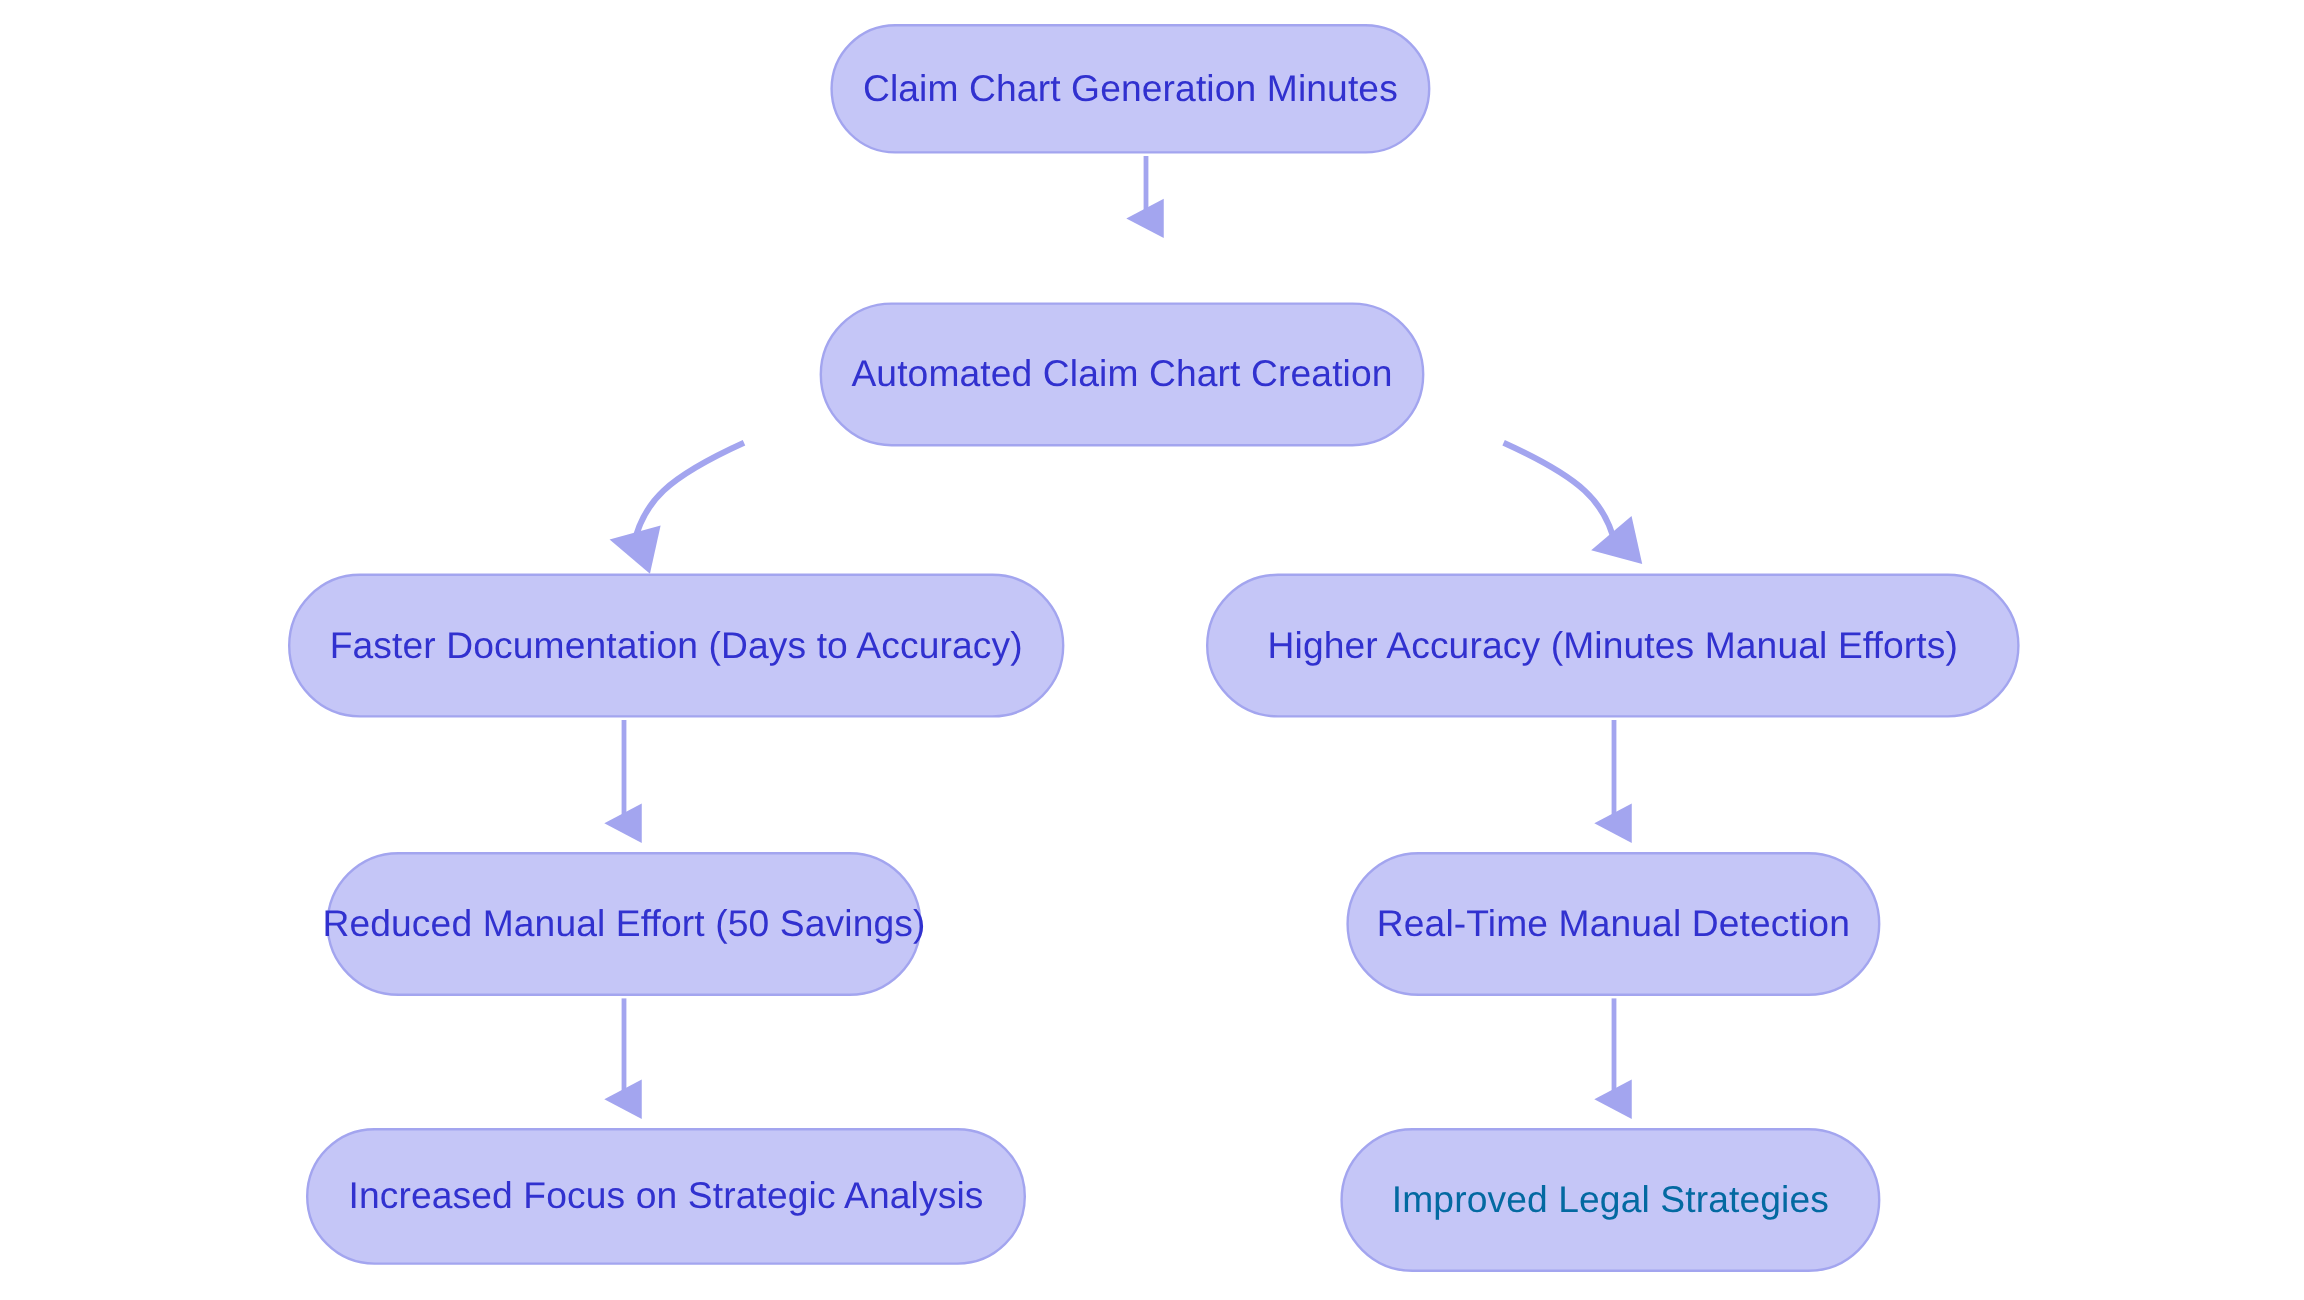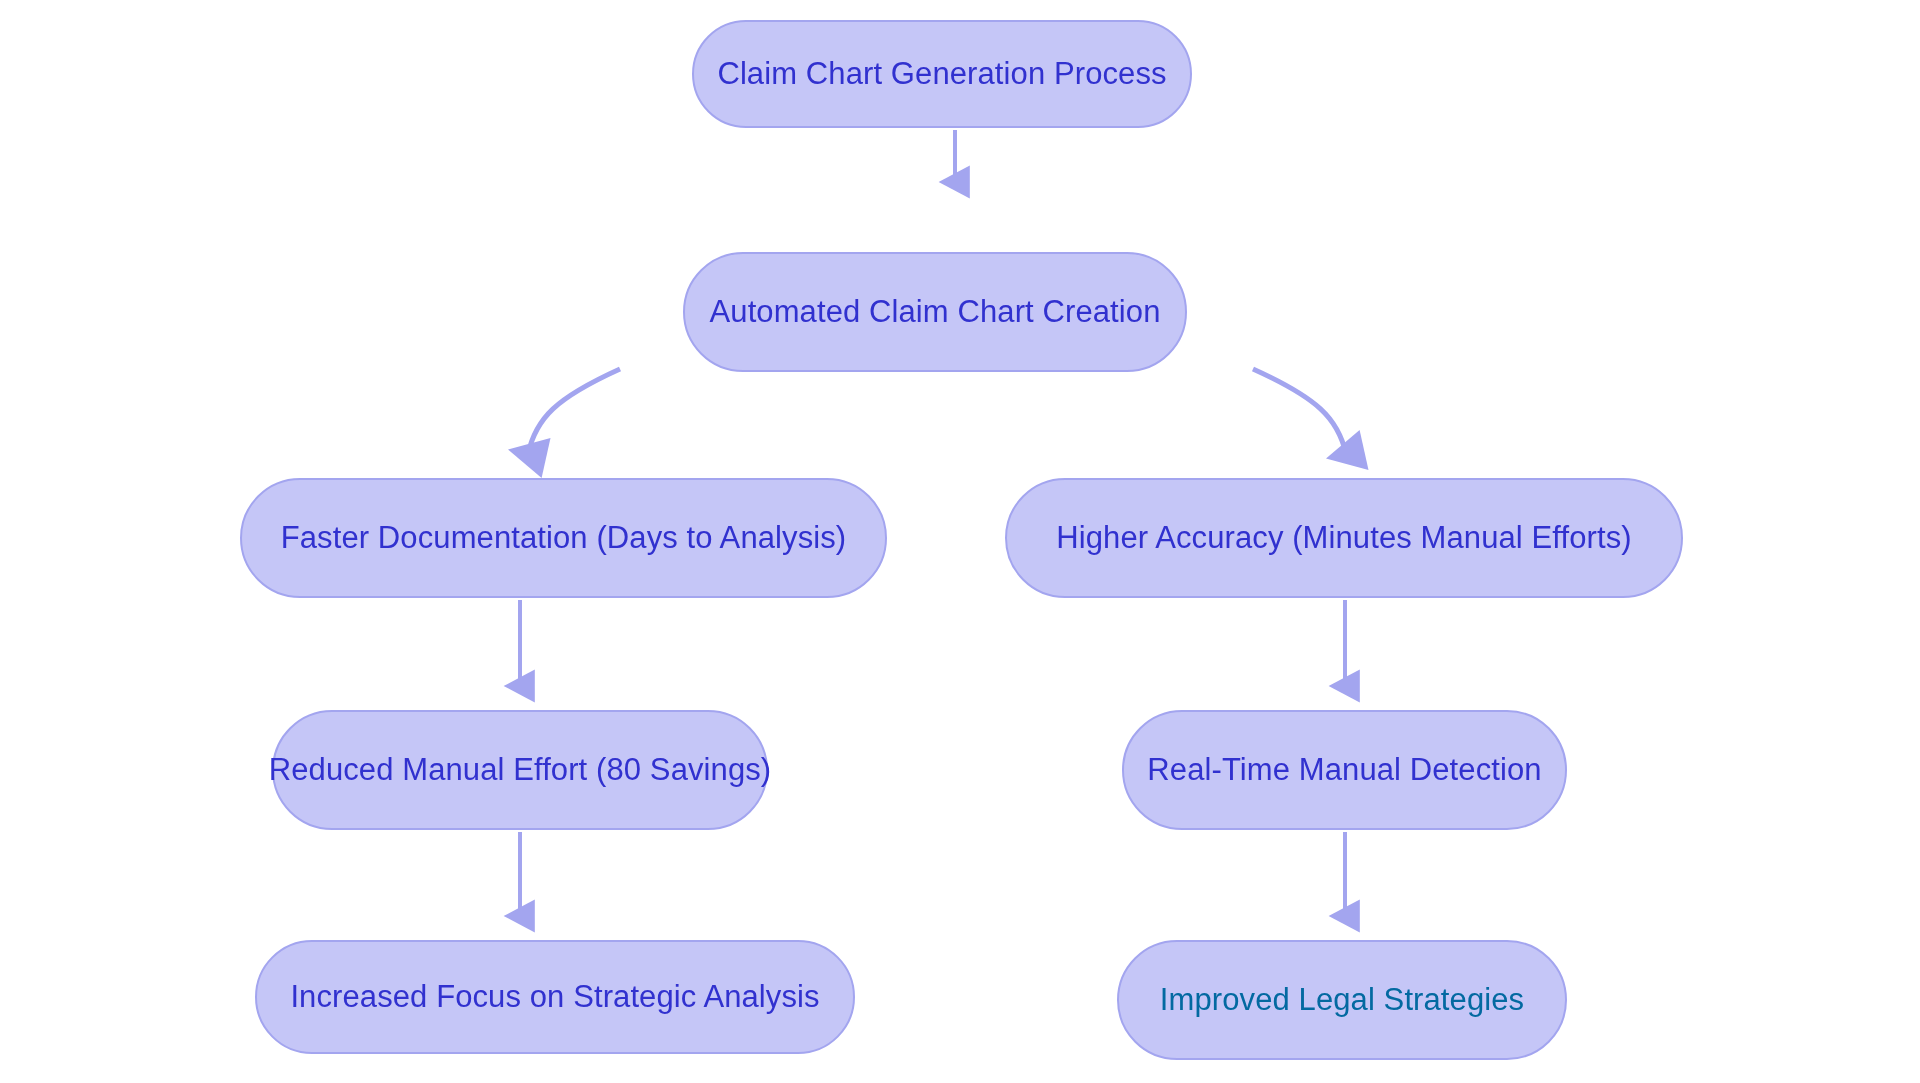--- a/index.html
+++ b/index.html
@@ -70,37 +70,37 @@
     <path d="M 520 600 L 520 686" fill="none" stroke="#a3a5ef" stroke-width="4" marker-end="url(#arrowhead)"></path>
 
     <path d="M 1345 600 L 1345 686" fill="none" stroke="#a3a5ef" stroke-width="4" marker-end="url(#arrowhead)"></path>
 
     <path d="M 520 832 L 520 916" fill="none" stroke="#a3a5ef" stroke-width="4" marker-end="url(#arrowhead)"></path>
 
     <path d="M 1345 832 L 1345 916" fill="none" stroke="#a3a5ef" stroke-width="4" marker-end="url(#arrowhead)"></path>
   </svg>
 
   <div class="node" id="node-n1" style="left: 692px; top: 20px; width: 500px; height: 108px; border-radius: 54px; background: rgb(197, 198, 247); border-color: rgb(163, 165, 239); color: rgb(49, 49, 207);">
-    <span class="node-label">Claim Chart Generation Process</span>
+    <span class="node-label">Claim Chart Generation Minutes</span>
   </div>
 
   <div class="node" id="node-n2" style="left: 683px; top: 252px; width: 504px; height: 120px; border-radius: 60px; background: rgb(197, 198, 247); border-color: rgb(163, 165, 239); color: rgb(49, 49, 207);">
     <span class="node-label">Automated Claim Chart Creation</span>
   </div>
 
   <div class="node" id="node-n3" style="left: 240px; top: 478px; width: 647px; height: 120px; border-radius: 60px; background: rgb(197, 198, 247); border-color: rgb(163, 165, 239); color: rgb(49, 49, 207);">
-    <span class="node-label">Faster Documentation (Days to Analysis)</span>
+    <span class="node-label">Faster Documentation (Days to Accuracy)</span>
   </div>
 
   <div class="node" id="node-n4" style="left: 1005px; top: 478px; width: 678px; height: 120px; border-radius: 60px; background: rgb(197, 198, 247); border-color: rgb(163, 165, 239); color: rgb(49, 49, 207);">
     <span class="node-label">Higher Accuracy (Minutes Manual Efforts)</span>
   </div>
 
   <div class="node" id="node-n5" style="left: 272px; top: 710px; width: 496px; height: 120px; border-radius: 60px; background: rgb(197, 198, 247); border-color: rgb(163, 165, 239); color: rgb(49, 49, 207);">
-    <span class="node-label">Reduced Manual Effort (80 Savings)</span>
+    <span class="node-label">Reduced Manual Effort (50 Savings)</span>
   </div>
 
   <div class="node" id="node-n6" style="left: 1122px; top: 710px; width: 445px; height: 120px; border-radius: 60px; background: rgb(197, 198, 247); border-color: rgb(163, 165, 239); color: rgb(49, 49, 207);">
     <span class="node-label">Real-Time Manual Detection</span>
   </div>
 
   <div class="node" id="node-n7" style="left: 255px; top: 940px; width: 600px; height: 114px; border-radius: 60px; background: rgb(197, 198, 247); border-color: rgb(163, 165, 239); color: rgb(49, 49, 207);">
     <span class="node-label">Increased Focus on Strategic Analysis</span>
   </div>
 

